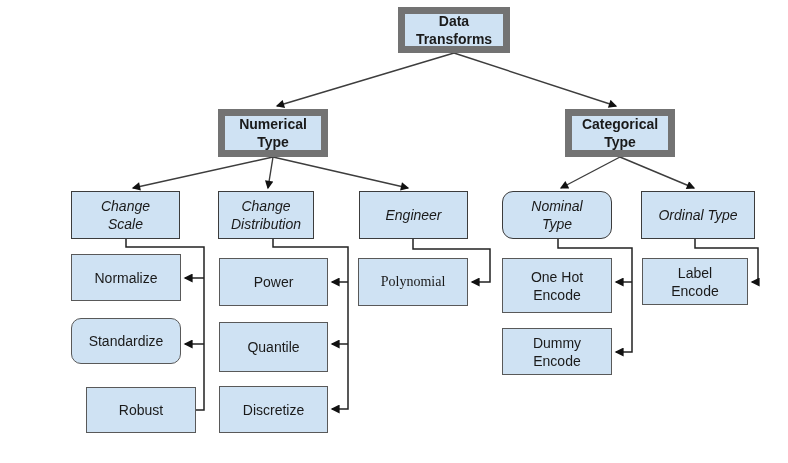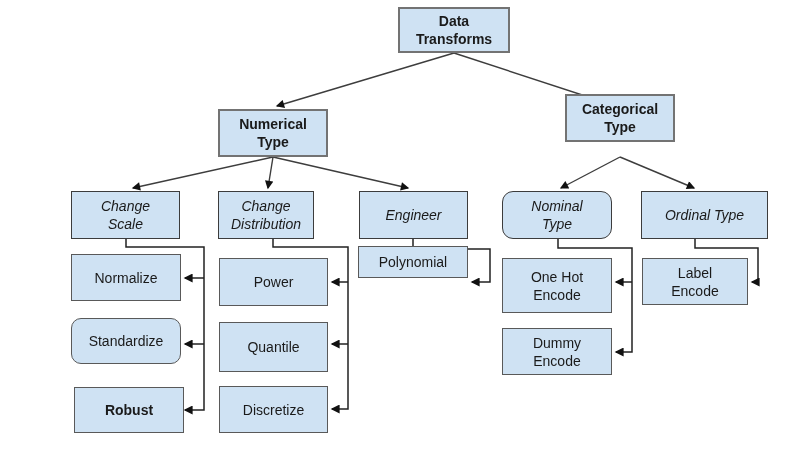--- a/index.html
+++ b/index.html
@@ -28,21 +28,21 @@
     display: flex;
     align-items: center;
     justify-content: center;
     text-align: center;
     font-size: 14px;
     line-height: 18px;
     color: #1a1a1a;
     white-space: pre-line;
   }
   .node.lvl-top {
-    border: 2px solid #737373;
+    border: 7px solid #737373;
     font-weight: bold;
   }
   .node.lvl-mid {
     border: 1.5px solid #3c3c3c;
     font-style: italic;
   }
   .edge {
     fill: none;
     stroke: #3d3d3d;
     stroke-width: 1.4;
@@ -88,41 +88,41 @@
     <path class="edge elbow" d="M632,282 L616,282" marker-end="url(#arrow)"></path>
 
     <path class="edge elbow" d="M695,239 L695,248 L758,248 L758,282 L752,282" marker-end="url(#arrow)"></path>
   </svg>
 
   <div class="node lvl-top" style="left:398px; top:7px;  width:112px; height:46px;">Data
 Transforms</div>
 
   <div class="node lvl-top" style="left:218px; top:109px; width:110px; height:48px;">Numerical
 Type</div>
-  <div class="node lvl-top" style="left:565px; top:94px; width:110px; height:48px;">Categorical
+  <div class="node lvl-top" style="left:565px; top:109px; width:110px; height:48px;">Categorical
 Type</div>
 
   <div class="node lvl-mid" style="left:71px;  top:191px; width:109px; height:48px;">Change
 Scale</div>
   <div class="node lvl-mid" style="left:218px; top:191px; width:96px;  height:48px;">Change
 Distribution</div>
   <div class="node lvl-mid" style="left:359px; top:191px; width:109px; height:48px;">Engineer</div>
   <div class="node lvl-mid" style="left:502px; top:191px; width:110px; height:48px;border-radius:11px;">Nominal
 Type</div>
-  <div class="node lvl-mid" style="left:641px; top:191px; width:127px; height:48px;">Ordinal Type</div>
+  <div class="node lvl-mid" style="left:641px; top:191px; width:114px; height:48px;">Ordinal Type</div>
 
   <div class="node" style="left:71px; top:254px; width:110px; height:47px;">Normalize</div>
   <div class="node" style="left:71px; top:318px; width:110px; height:46px;border-radius:10px;">Standardize</div>
-  <div class="node" style="left:74px; top:387px; width:110px; height:46px;font-weight:bold;">Robust</div>
+  <div class="node" style="left:86px; top:387px; width:110px; height:46px;">Robust</div>
 
   <div class="node" style="left:219px; top:258px; width:109px; height:48px;">Power</div>
   <div class="node" style="left:219px; top:322px; width:109px; height:50px;">Quantile</div>
   <div class="node" style="left:219px; top:386px; width:109px; height:47px;">Discretize</div>
 
-  <div class="node" style="left:358px; top:246px; width:110px; height:32px;">Polynomial</div>
+  <div class="node" style="left:358px; top:258px; width:110px; height:48px;font-family:Liberation Serif, serif;">Polynomial</div>
 
   <div class="node" style="left:502px; top:258px; width:110px; height:55px;">One Hot
 Encode</div>
   <div class="node" style="left:502px; top:328px; width:110px; height:47px;">Dummy
 Encode</div>
 
   <div class="node" style="left:642px; top:258px; width:106px; height:47px;">Label
 Encode</div>
 
 </div>

